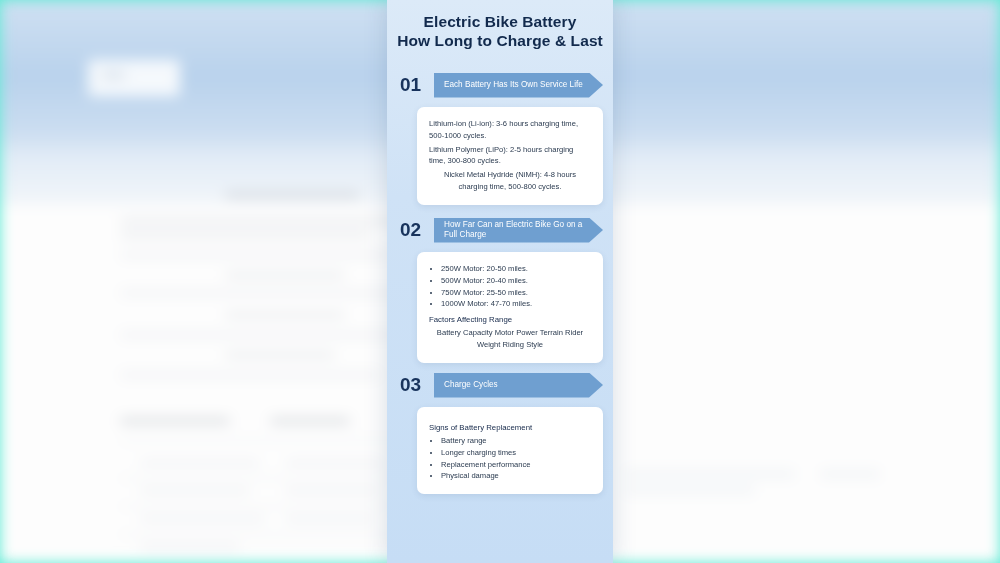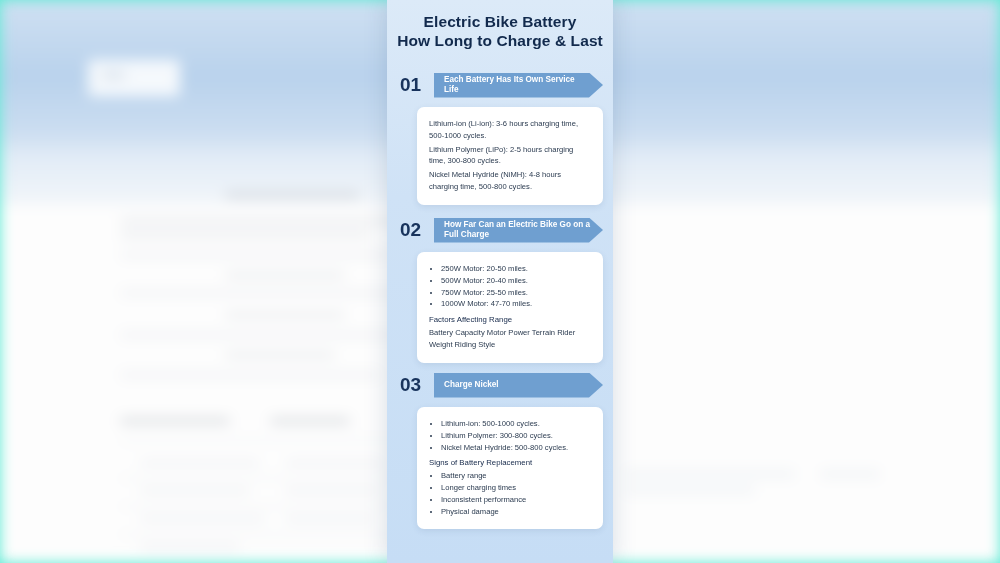--- a/index.html
+++ b/index.html
@@ -148,40 +148,40 @@
     position: relative;
     flex: 1;
     height: 25px;
     background: #6f9fd0;
     display: flex;
     align-items: center;
     padding: 0 12px 0 10px;
     box-sizing: border-box;
     color: #ffffff;
     font-size: 8.2px;
-    font-weight: bold;
+    font-weight: normal;
     line-height: 1.28;
     clip-path: polygon(0 0, calc(100% - 14px) 0, 100% 50%, calc(100% - 14px) 100%, 0 100%);
   }
 
   .card {
     margin-top: 7px;
     margin-left: 19px;
     width: 186px;
     background: #ffffff;
     border-radius: 7px;
     box-shadow: 0 2px 6px rgba(40,70,110,.10);
     padding: 11px 12px 12px 12px;
     box-sizing: border-box;
     color: #2a3a4f;
     font-size: 7.6px;
     line-height: 1.55;
   }
   .card p { margin: 0 0 2px 0; }
-  .card p.last { margin-bottom: 0; }
+  .card p.last { margin-bottom: 0; text-align: center; }
   .card ul {
     margin: 0;
     padding-left: 12px;
     list-style: disc;
   }
   .card li { margin: 0; }
   .sub {
     font-weight: normal;
     color: #16294a;
     margin: 4px 0 1px 0;
@@ -264,33 +264,28 @@
           <li>1000W Motor: 47-70 miles.</li>
         </ul>
         <div class="sub">Factors Affecting Range</div>
         <p class="runon last">Battery Capacity Motor Power Terrain Rider Weight Riding Style</p>
       </div>
     </div>
 
     <div class="section" style="top:370px;">
       <div class="hdr">
         <div class="hdr-num">03</div>
-        <div class="hdr-band">Charge Nickel</div>
+        <div class="hdr-band">Charge Cycles</div>
       </div>
       <div class="card">
-        <ul>
-          <li>Lithium-ion: 500-1000 cycles.</li>
-          <li>Lithium Polymer: 300-800 cycles.</li>
-          <li>Nickel Metal Hydride: 500-800 cycles.</li>
-        </ul>
         <div class="sub">Signs of Battery Replacement</div>
         <ul>
           <li>Battery range</li>
           <li>Longer charging times</li>
-          <li>Inconsistent performance</li>
+          <li>Replacement performance</li>
           <li>Physical damage</li>
         </ul>
       </div>
     </div>
 
    </div>
   </div>
 
 </div>
 

